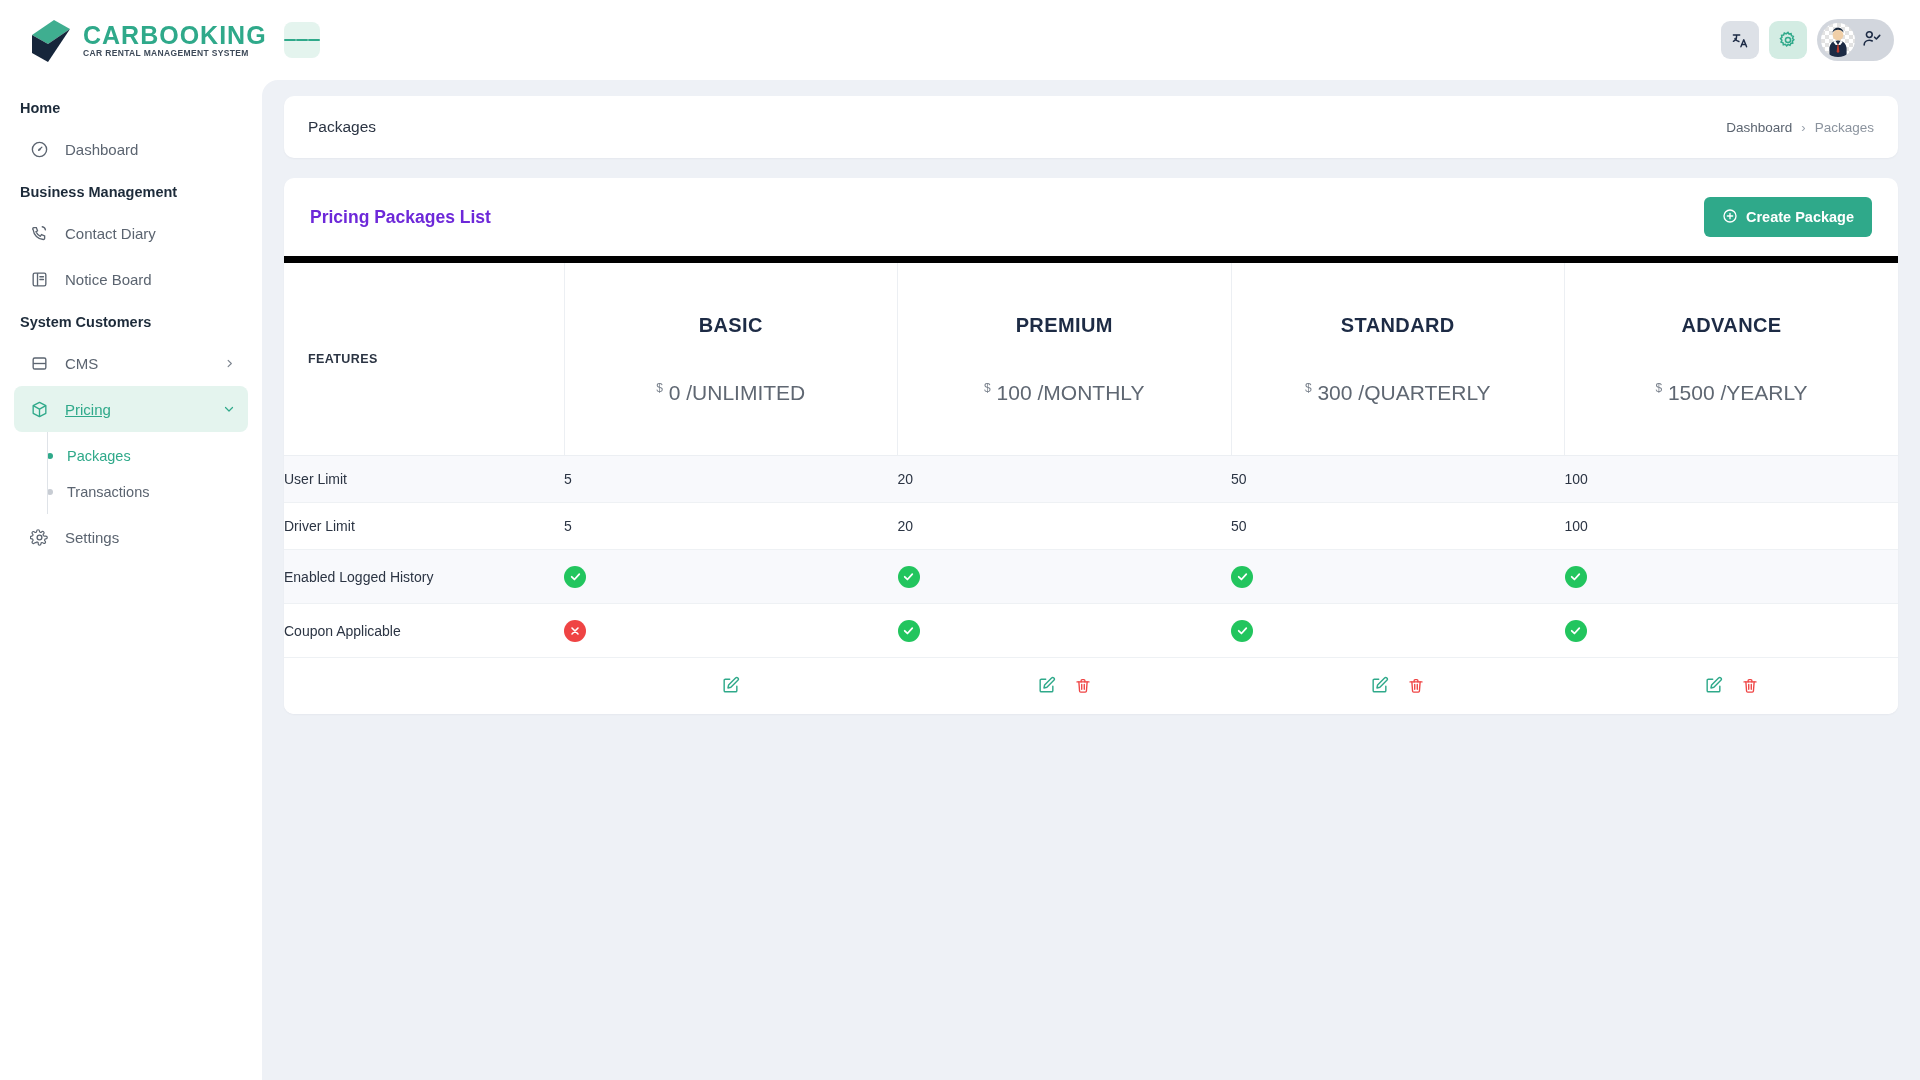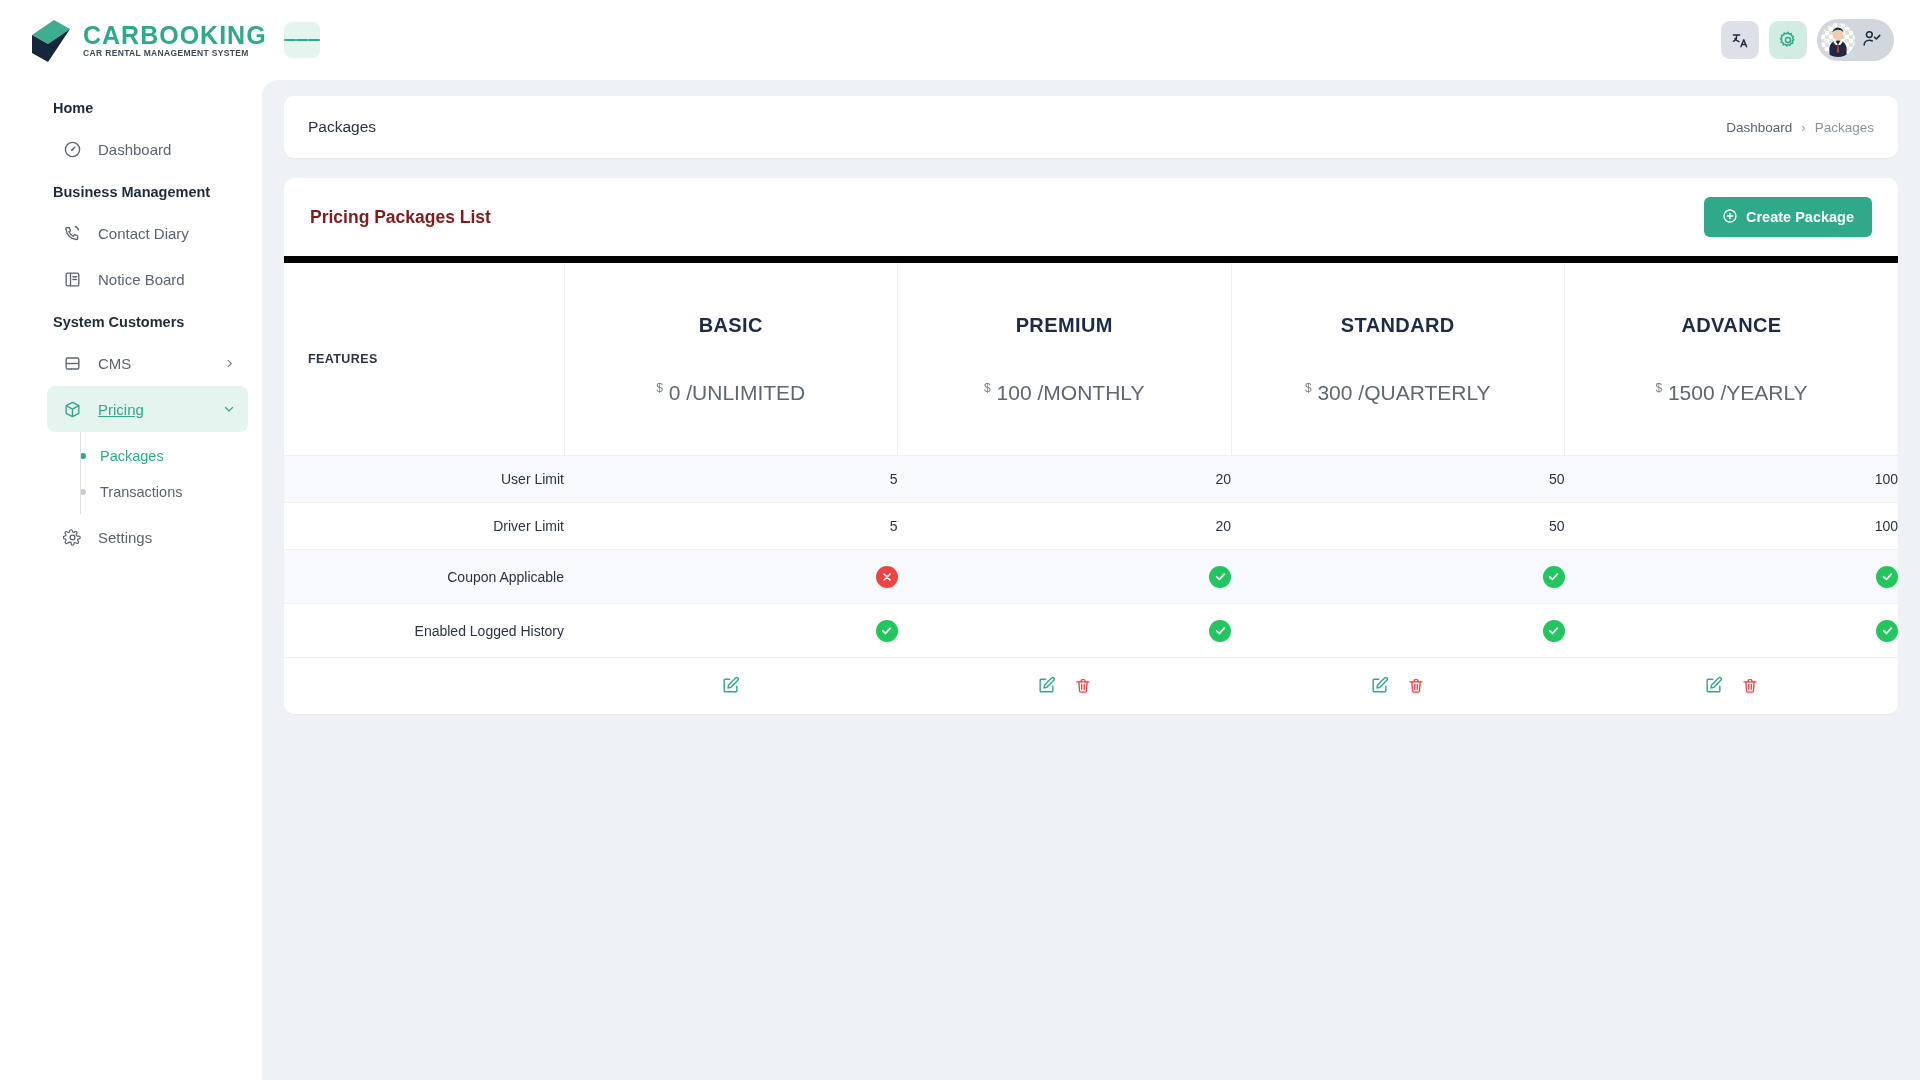--- a/index.html
+++ b/index.html
@@ -23,21 +23,21 @@
   .logo-mark { width: 50px; height: 50px; flex: 0 0 50px; }
   .logo-text { display: flex; flex-direction: column; gap: 1px; }
   .logo-title {
     font-size: 25px; font-weight: 700; letter-spacing: 1.0px;
     color: #2fa98a; line-height: 1;
   }
   .logo-sub {
     font-size: 8.5px; font-weight: 600; letter-spacing: 0.35px;
     color: #3e4a59; line-height: 1;
   }
-  .nav { padding-top: 8px; padding-left: 33px; }
+  .nav { padding-top: 8px; }
   .nav-group-title {
     font-size: 14.5px; font-weight: 700; color: #1d2b3a;
     padding: 12px 0 10px 20px;
   }
   .nav-item {
     display: flex; align-items: center; gap: 16px;
     height: 46px; margin: 0 14px; padding-left: 15px;
     border-radius: 8px; color: #5b6470; font-size: 15px;
     cursor: pointer; position: relative;
   }
@@ -117,21 +117,21 @@
   .page-title { font-size: 15.5px; color: #2b3443; font-weight: 400; }
   .crumbs { margin-left: auto; display: flex; align-items: center; gap: 9px; font-size: 13.5px; }
   .crumb-link { color: #5b6470; cursor: pointer; }
   .crumb-sep { color: #9aa2ad; font-size: 13px; }
   .crumb-current { color: #8b939e; }
 
   .table-card { padding: 0; overflow: hidden; }
   .card-head {
     height: 78px; display: flex; align-items: center; padding: 0 26px;
   }
-  .card-head h2 { font-size: 17.5px; font-weight: 600; color: #7f1d1d; }
+  .card-head h2 { font-size: 17.5px; font-weight: 600; color: #6d28d9; }
   .btn-primary {
     margin-left: auto; background: #2fa98a; color: #ffffff;
     border: none; border-radius: 6px; height: 40px; padding: 0 18px;
     display: flex; align-items: center; gap: 8px;
     font-size: 14.5px; font-weight: 600; cursor: pointer;
     font-family: "Liberation Sans", sans-serif;
   }
 
   table.pricing { width: 100%; border-collapse: collapse; table-layout: fixed; }
   table.pricing thead th {
@@ -148,21 +148,21 @@
   }
   .plan-name {
     font-size: 20px; font-weight: 700; color: #1d2b45;
     letter-spacing: .4px; margin-bottom: 44px;
   }
   .plan-price { font-size: 21px; color: #5f6772; font-weight: 500; }
   .plan-price .cur { font-size: 12px; vertical-align: super; color: #7b838e; }
 
   table.pricing tbody td {
     height: 47px; font-size: 14px; color: #2b3443;
-    border-bottom: 1px solid #eef1f4; text-align: right; padding: 0;
+    border-bottom: 1px solid #eef1f4; text-align: left; padding: 0;
   }
   table.pricing tbody tr:nth-child(odd) td { background: #f8f9fc; }
   table.pricing tbody tr:nth-child(even) td { background: #ffffff; }
   td.feat-name { text-align: left; padding-left: 24px; }
   tbody tr.icon-row td { height: 54px; }
   tbody tr.action-row td { height: 56px; border-bottom: none; background: #ffffff !important; }
 
   .mark { width: 22px; height: 22px; border-radius: 50%; display: inline-flex;
     align-items: center; justify-content: center; }
   .mark.yes { background: #22c55e; }
@@ -414,47 +414,47 @@
               <td>100</td>
             </tr>
             <tr>
               <td class="feat-name">Driver Limit</td>
               <td>5</td>
               <td>20</td>
               <td>50</td>
               <td>100</td>
             </tr>
             <tr class="icon-row">
+              <td class="feat-name">Enabled Logged History</td>
+              <td><span class="mark yes">
+                    <svg width="13" height="13" viewBox="0 0 24 24" fill="none" stroke="#fff" stroke-width="3.2" stroke-linecap="round" stroke-linejoin="round">
+                      <polyline points="5 12.5 10 17.5 19 7.5"></polyline>
+                    </svg>
+                  </span></td>
+              <td><span class="mark yes">
+                    <svg width="13" height="13" viewBox="0 0 24 24" fill="none" stroke="#fff" stroke-width="3.2" stroke-linecap="round" stroke-linejoin="round">
+                      <polyline points="5 12.5 10 17.5 19 7.5"></polyline>
+                    </svg>
+                  </span></td>
+              <td><span class="mark yes">
+                    <svg width="13" height="13" viewBox="0 0 24 24" fill="none" stroke="#fff" stroke-width="3.2" stroke-linecap="round" stroke-linejoin="round">
+                      <polyline points="5 12.5 10 17.5 19 7.5"></polyline>
+                    </svg>
+                  </span></td>
+              <td><span class="mark yes">
+                    <svg width="13" height="13" viewBox="0 0 24 24" fill="none" stroke="#fff" stroke-width="3.2" stroke-linecap="round" stroke-linejoin="round">
+                      <polyline points="5 12.5 10 17.5 19 7.5"></polyline>
+                    </svg>
+                  </span></td>
+            </tr>
+            <tr class="icon-row">
               <td class="feat-name">Coupon Applicable</td>
               <td><span class="mark no">
                     <svg width="12" height="12" viewBox="0 0 24 24" fill="none" stroke="#fff" stroke-width="3.2" stroke-linecap="round">
                       <path d="M6 6l12 12M18 6L6 18"></path>
-                    </svg>
-                  </span></td>
-              <td><span class="mark yes">
-                    <svg width="13" height="13" viewBox="0 0 24 24" fill="none" stroke="#fff" stroke-width="3.2" stroke-linecap="round" stroke-linejoin="round">
-                      <polyline points="5 12.5 10 17.5 19 7.5"></polyline>
-                    </svg>
-                  </span></td>
-              <td><span class="mark yes">
-                    <svg width="13" height="13" viewBox="0 0 24 24" fill="none" stroke="#fff" stroke-width="3.2" stroke-linecap="round" stroke-linejoin="round">
-                      <polyline points="5 12.5 10 17.5 19 7.5"></polyline>
-                    </svg>
-                  </span></td>
-              <td><span class="mark yes">
-                    <svg width="13" height="13" viewBox="0 0 24 24" fill="none" stroke="#fff" stroke-width="3.2" stroke-linecap="round" stroke-linejoin="round">
-                      <polyline points="5 12.5 10 17.5 19 7.5"></polyline>
-                    </svg>
-                  </span></td>
-            </tr>
-            <tr class="icon-row">
-              <td class="feat-name">Enabled Logged History</td>
-              <td><span class="mark yes">
-                    <svg width="13" height="13" viewBox="0 0 24 24" fill="none" stroke="#fff" stroke-width="3.2" stroke-linecap="round" stroke-linejoin="round">
-                      <polyline points="5 12.5 10 17.5 19 7.5"></polyline>
                     </svg>
                   </span></td>
               <td><span class="mark yes">
                     <svg width="13" height="13" viewBox="0 0 24 24" fill="none" stroke="#fff" stroke-width="3.2" stroke-linecap="round" stroke-linejoin="round">
                       <polyline points="5 12.5 10 17.5 19 7.5"></polyline>
                     </svg>
                   </span></td>
               <td><span class="mark yes">
                     <svg width="13" height="13" viewBox="0 0 24 24" fill="none" stroke="#fff" stroke-width="3.2" stroke-linecap="round" stroke-linejoin="round">
                       <polyline points="5 12.5 10 17.5 19 7.5"></polyline>

